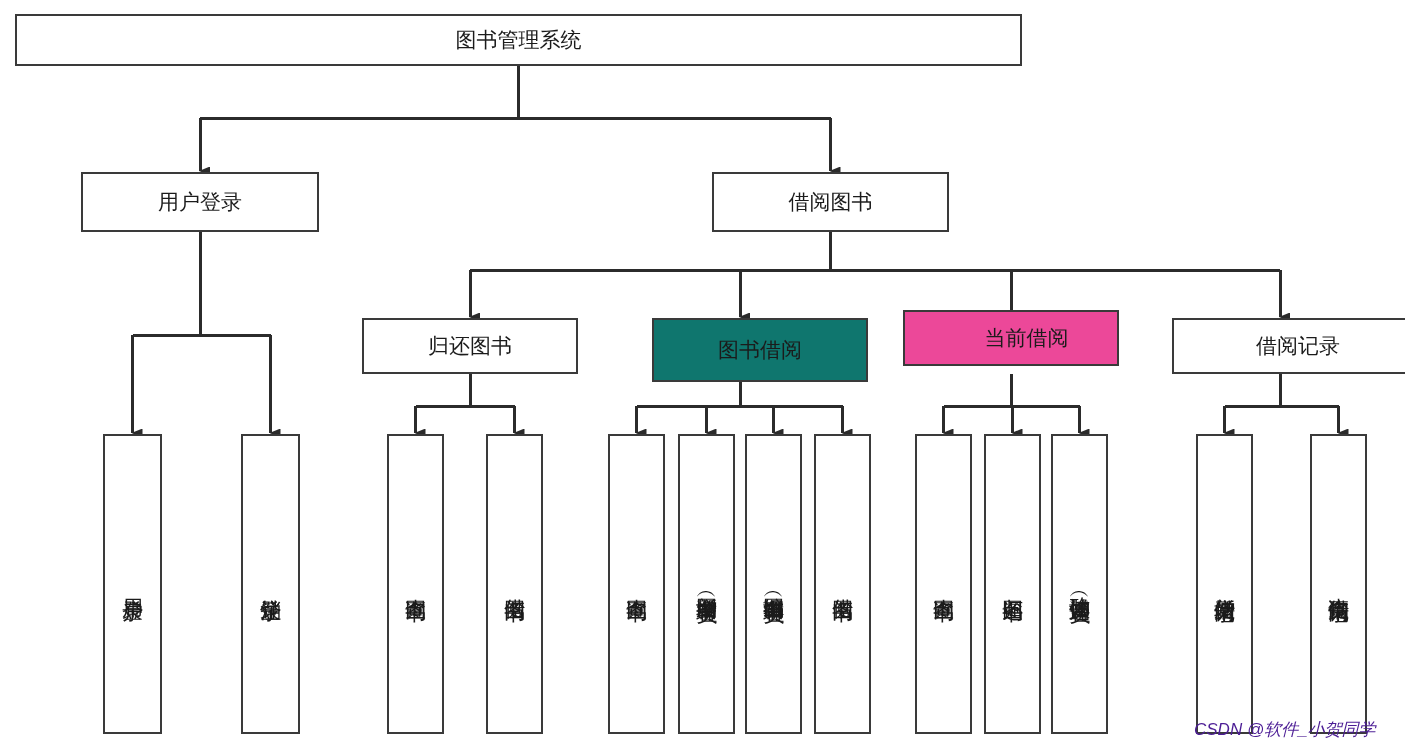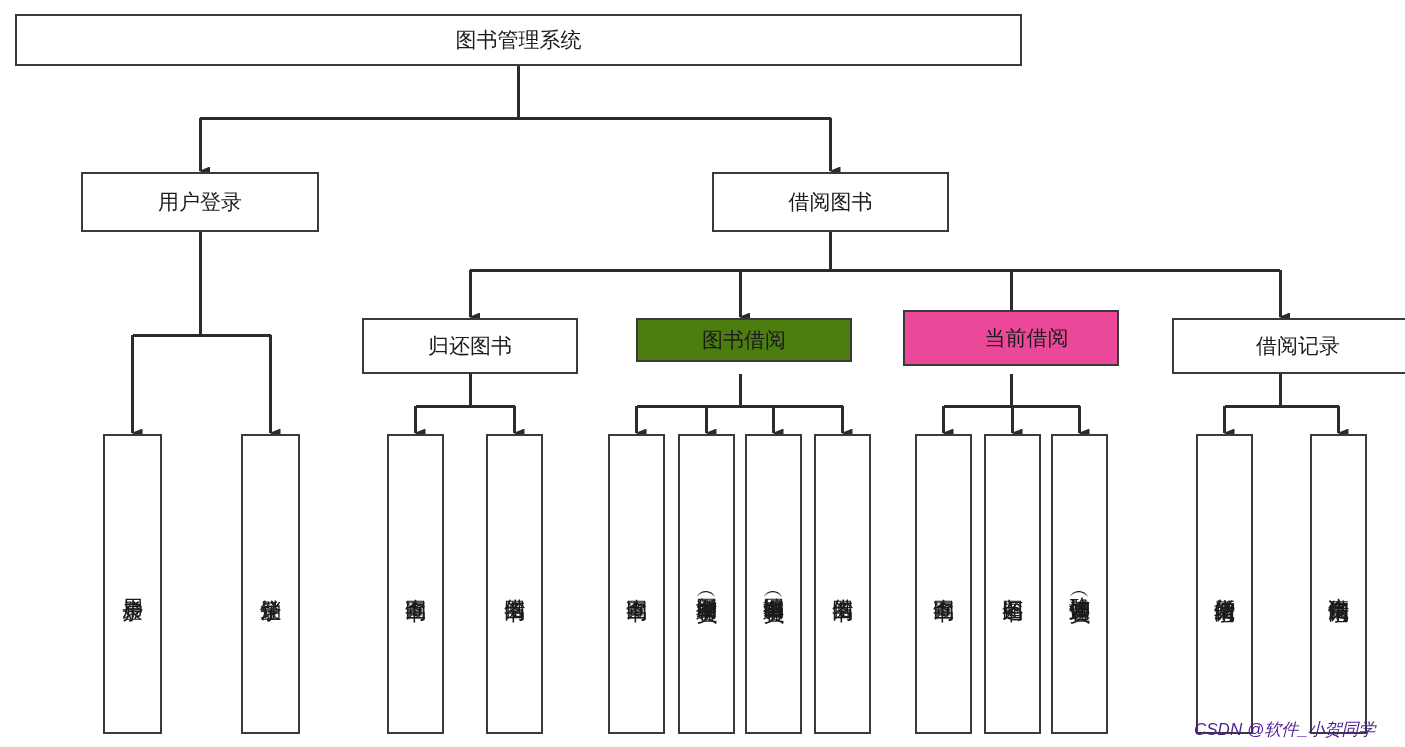--- a/index.html
+++ b/index.html
@@ -121,21 +121,21 @@
       </div>
       <div class="node horizontal" style="left: 81px; top: 172px; width: 238px; height: 60px; border-color: rgb(58, 58, 58); background: rgb(255, 255, 255);">
         <span class="node-label" style="color: rgb(27, 27, 27);">用户登录</span>
       </div>
       <div class="node horizontal" style="left: 712px; top: 172px; width: 237px; height: 60px; border-color: rgb(58, 58, 58); background: rgb(255, 255, 255);">
         <span class="node-label" style="color: rgb(27, 27, 27);">借阅图书</span>
       </div>
       <div class="node horizontal" style="left: 362px; top: 318px; width: 216px; height: 56px; border-color: rgb(58, 58, 58); background: rgb(255, 255, 255);">
         <span class="node-label" style="color: rgb(27, 27, 27);">归还图书</span>
       </div>
-      <div class="node horizontal" style="left: 636px; top: 318px; width: 216px; height: 44px; border-color: rgb(58, 58, 58); background: #4d7c0f;">
+      <div class="node horizontal" style="left: 652px; top: 318px; width: 216px; height: 64px; border-color: rgb(58, 58, 58); background: #0f766e;">
         <span class="node-label" style="color: rgb(27, 27, 27);">图书借阅</span>
       </div>
       <div class="node horizontal" style="left: 903px; top: 310px; width: 216px; height: 56px; border-color: rgb(58, 58, 58); background: #ec4899; padding-left: 31px;">
         <span class="node-label" style="color: rgb(27, 27, 27);">当前借阅</span>
       </div>
       <div class="node horizontal" style="left: 1172px; top: 318px; width: 252px; height: 56px; border-color: rgb(58, 58, 58); background: rgb(255, 255, 255);">
         <span class="node-label" style="color: rgb(27, 27, 27);">借阅记录</span>
       </div>
       <div class="node vertical" style="left: 103px; top: 434px; width: 59px; height: 300px; border-color: rgb(58, 58, 58); background: rgb(255, 255, 255);">
         <span class="node-label" style="color: rgb(27, 27, 27);">用户登录</span>

